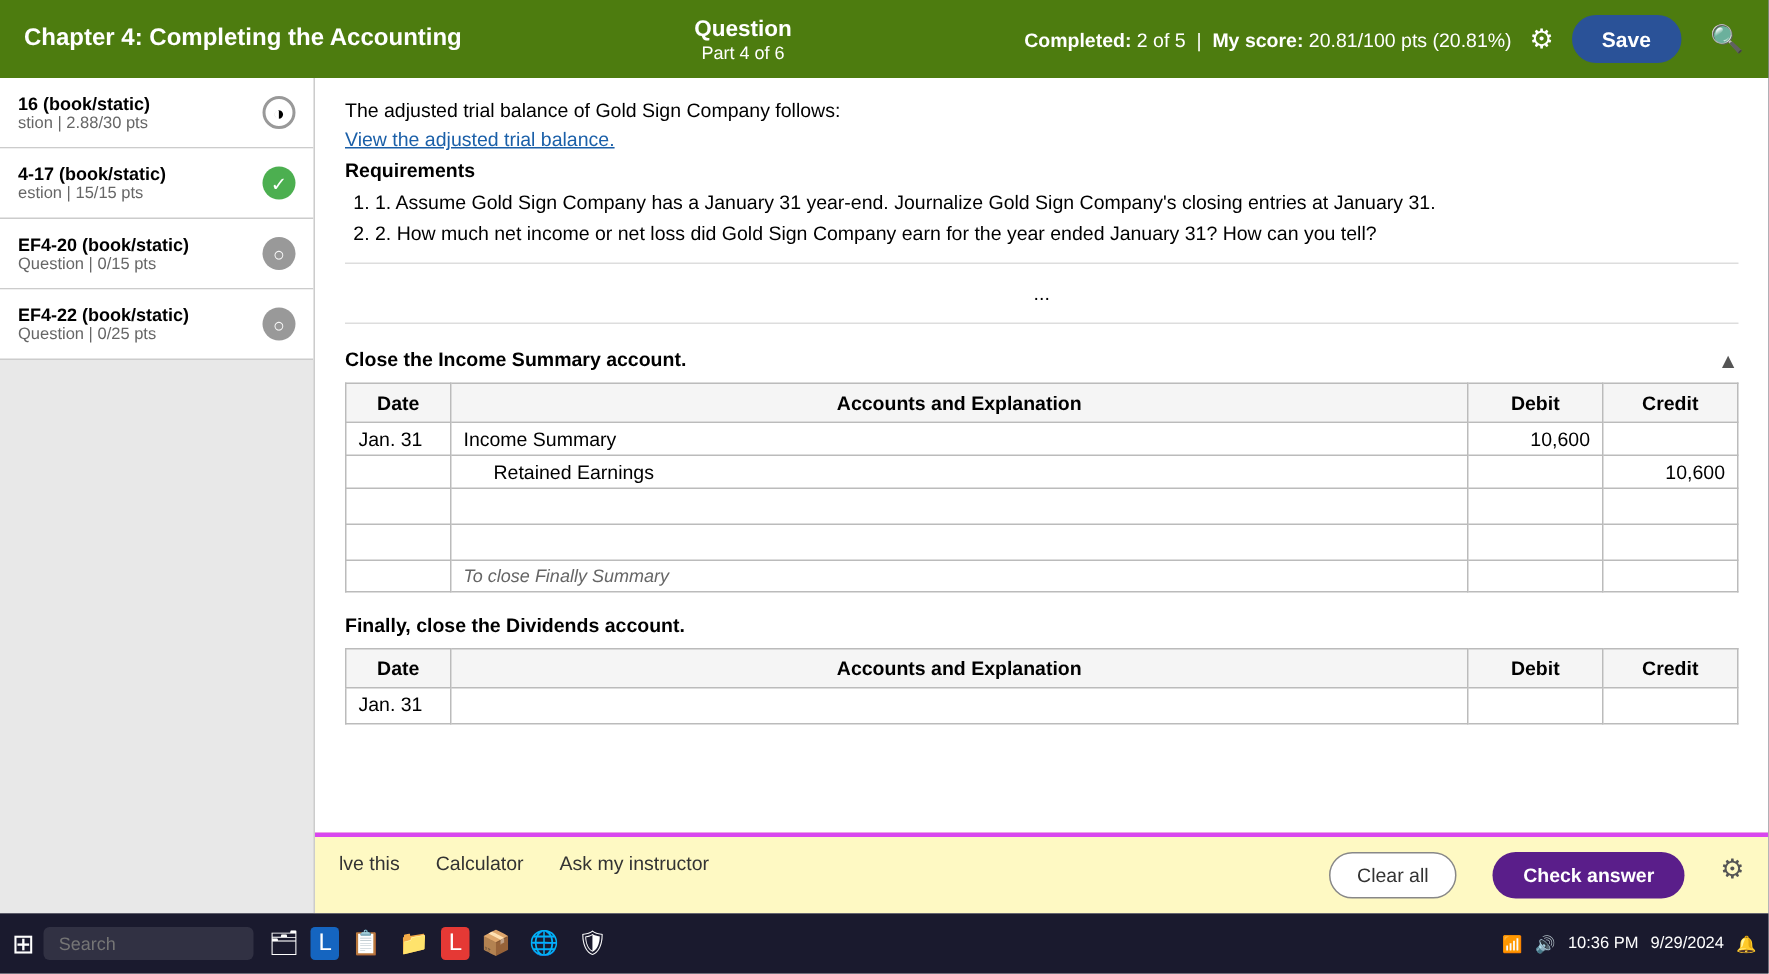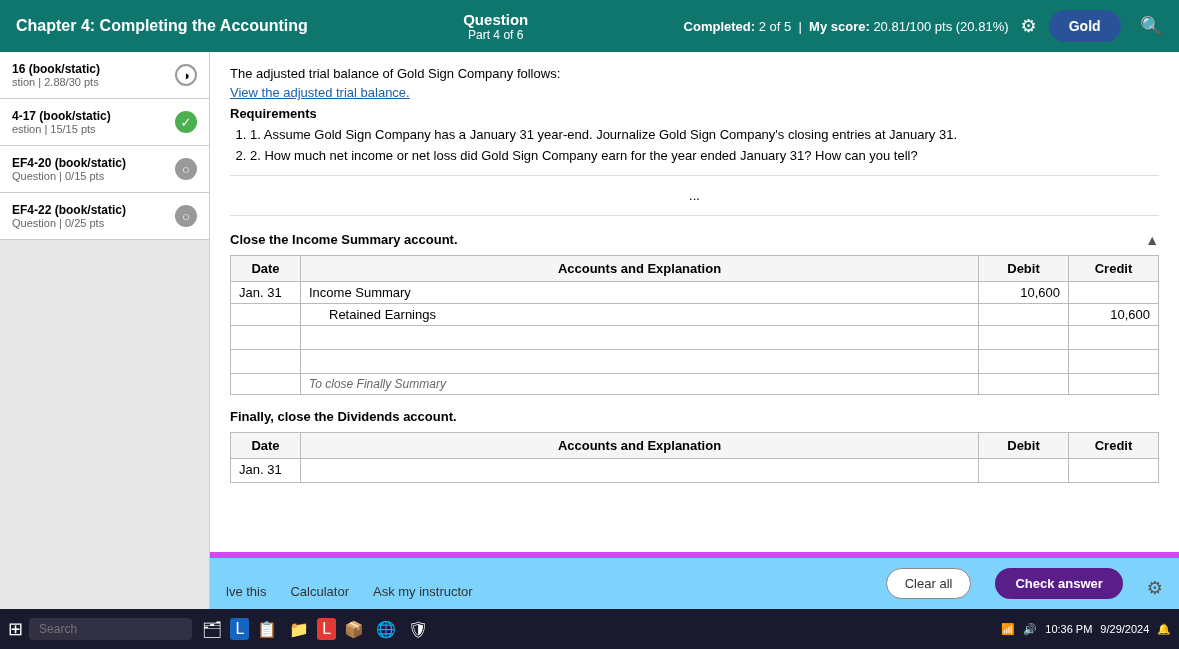--- a/index.html
+++ b/index.html
@@ -9,21 +9,21 @@
       background: #1a1a2e;
       width: 1179px;
       height: 649px;
       overflow: hidden;
       display: flex;
       flex-direction: column;
     }
 
     
     .top-header {
-      background: #0f766e;
+      background: #4d7c0f;
       color: white;
       display: flex;
       align-items: center;
       padding: 8px 16px;
       gap: 20px;
       min-height: 52px;
     }
     .chapter-title {
       font-size: 16px;
       font-weight: bold;
@@ -183,24 +183,24 @@
       border: none;
       outline: none;
       width: 100%;
       background: transparent;
       font-size: 13px;
       padding: 1px 2px;
     }
 
     
     .bottom-bar {
-      background: #7dd3fc;
-      border-top: 6px solid #d946ef;
-      display: flex;
-      align-items: flex-end;
+      background: #fef9c3;
+      border-top: 3px solid #d946ef;
+      display: flex;
+      align-items: flex-start;
       padding: 10px 16px;
       gap: 24px;
     }
     .bottom-link {
       color: #333;
       font-size: 13px;
       cursor: pointer;
       text-decoration: none;
     }
     .spacer { flex: 1; }
@@ -240,21 +240,21 @@
       font-size: 18px;
       cursor: pointer;
     }
     .taskbar-search {
       background: rgba(255,255,255,0.1);
       border: none;
       border-radius: 4px;
       color: white;
       padding: 4px 10px;
       font-size: 12px;
-      width: 163px;
+      width: 140px;
     }
     .taskbar-icons {
       display: flex;
       gap: 4px;
       align-items: center;
     }
     .taskbar-icon { font-size: 16px; color: white; cursor: pointer; padding: 2px 4px; }
     .taskbar-right {
       margin-left: auto;
       display: flex;
@@ -287,21 +287,21 @@
   </div>
   <div class="completion-info">
     <span>
       <strong>Completed:</strong>
       <span>2 of 5</span>
       &nbsp;|&nbsp;
       <strong>My score:</strong>
       <span>20.81/100 pts (20.81%)</span>
     </span>
     <button class="gear-btn">⚙</button>
-    <button class="save-btn">Gold</button>
+    <button class="save-btn">Save</button>
   </div>
   <span class="search-icon-top">🔍</span>
 </div>
 
 <div class="main-layout">
 
   <div class="sidebar">
 
     <div class="sidebar-item">
       <div class="item-info">

